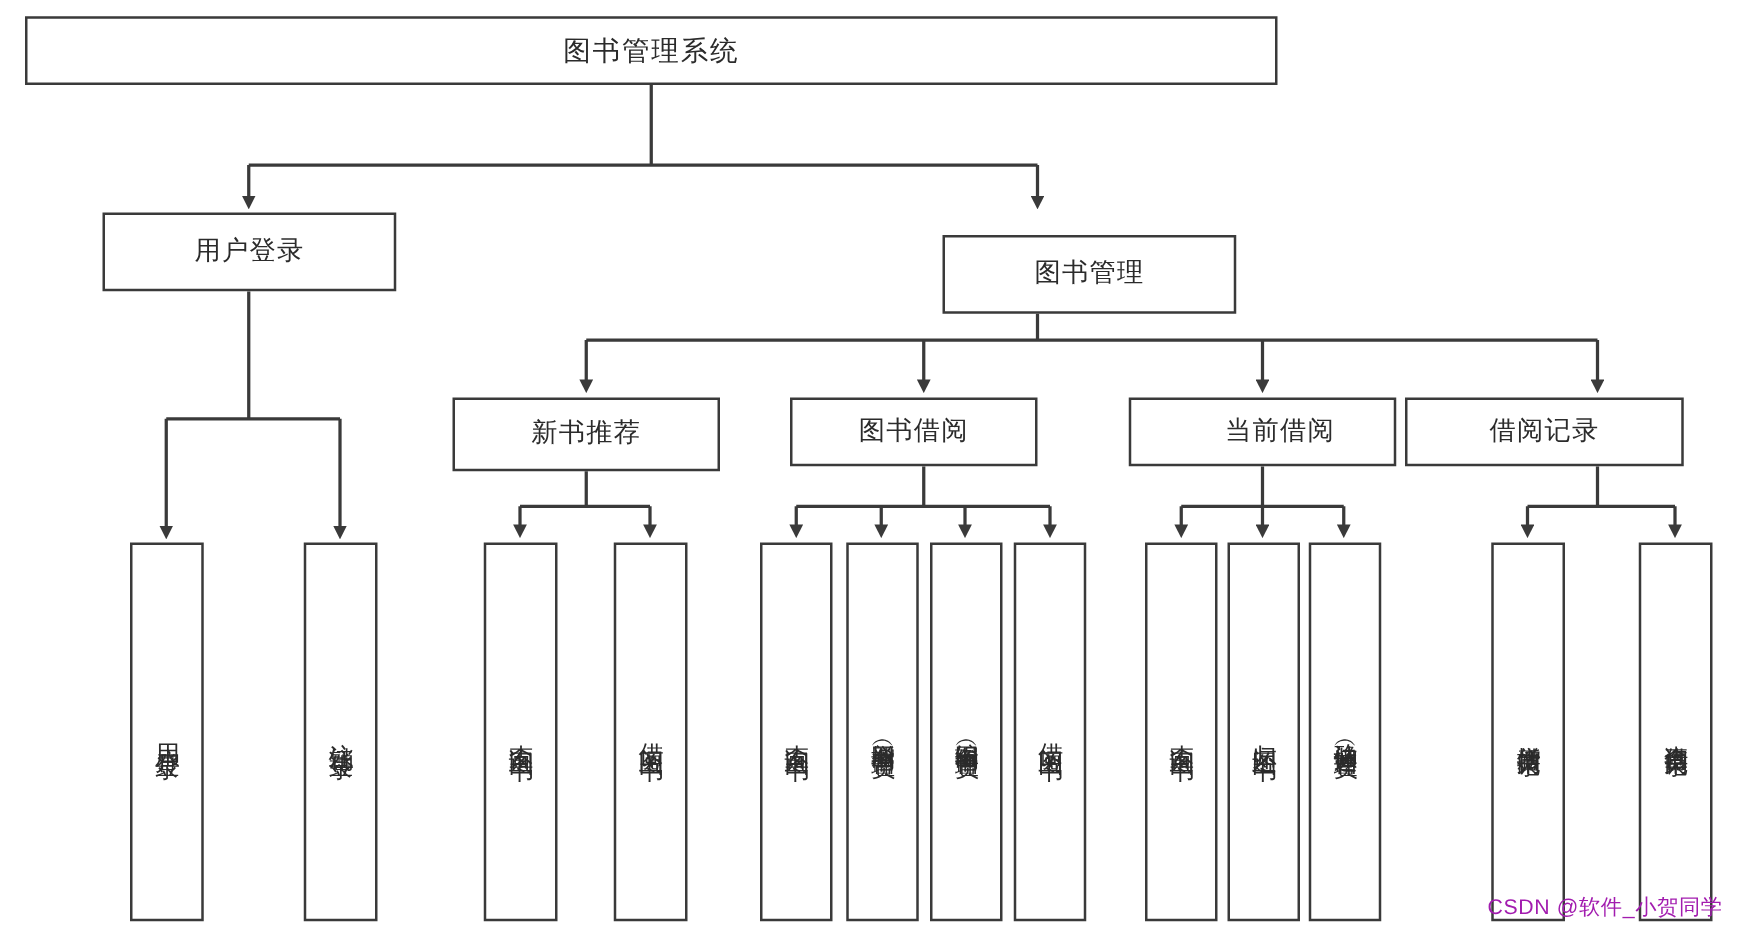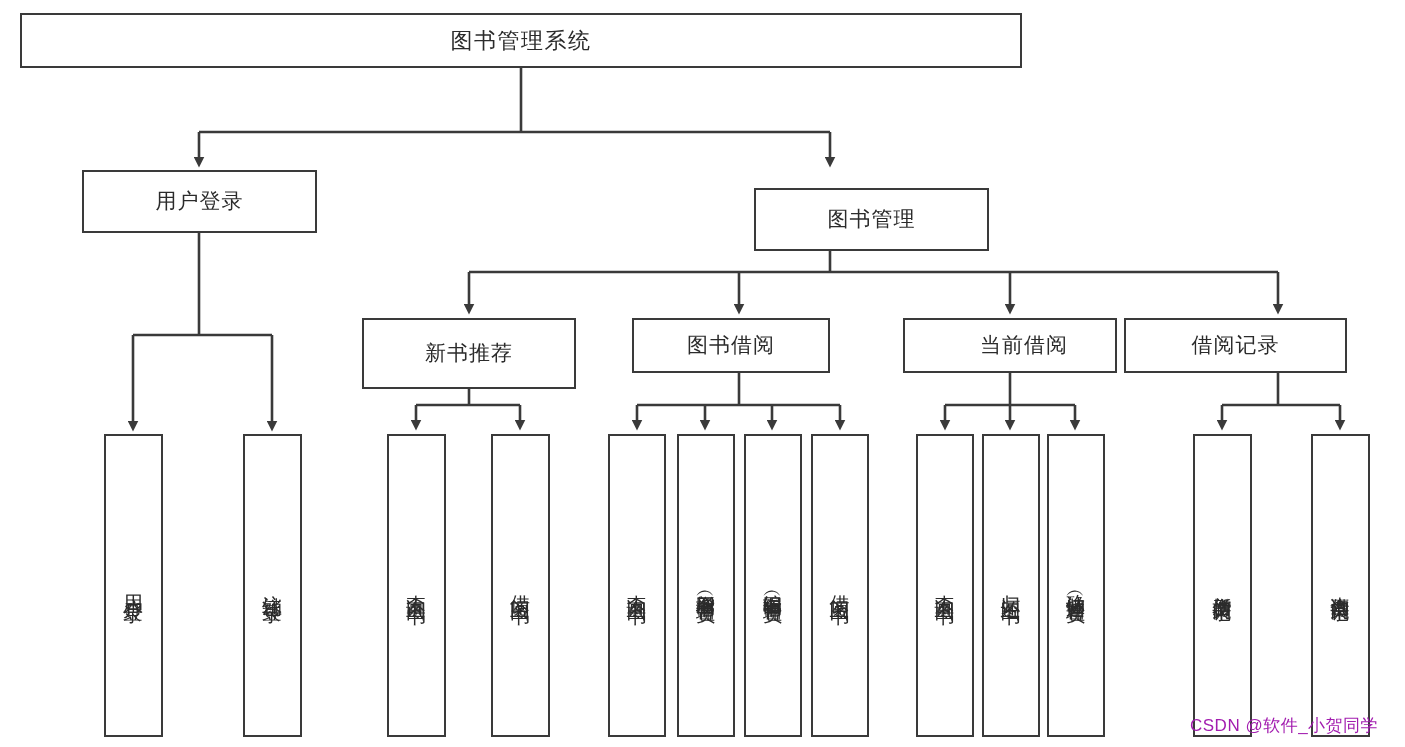--- a/index.html
+++ b/index.html
@@ -111,21 +111,21 @@
     <span class="lbl">图书管理系统</span>
   </div>
 
   <div class="node h-node" style="left:82px;top:170px;width:235px;height:63px;">
     <span class="lbl">用户登录</span>
   </div>
   <div class="node h-node" style="left:712px;top:188px;width:235px;height:63px;margin-left:42px;">
     <span class="lbl">图书管理</span>
   </div>
 
-  <div class="node h-node" style="left:362px;top:318px;width:214px;height:71px;">
+  <div class="node h-node" style="left:362px;top:318px;width:214px;height:59px;">
     <span class="lbl">新书推荐</span>
   </div>
   <div class="node h-node" style="left:632px;top:318px;width:198px;height:55px;">
     <span class="lbl">图书借阅</span>
   </div>
   <div class="node h-node" style="left:903px;top:318px;width:214px;height:55px;padding-left:28px;">
     <span class="lbl">当前借阅</span>
   </div>
   <div class="node h-node" style="left:1124px;top:318px;width:223px;height:55px;">
     <span class="lbl">借阅记录</span>

